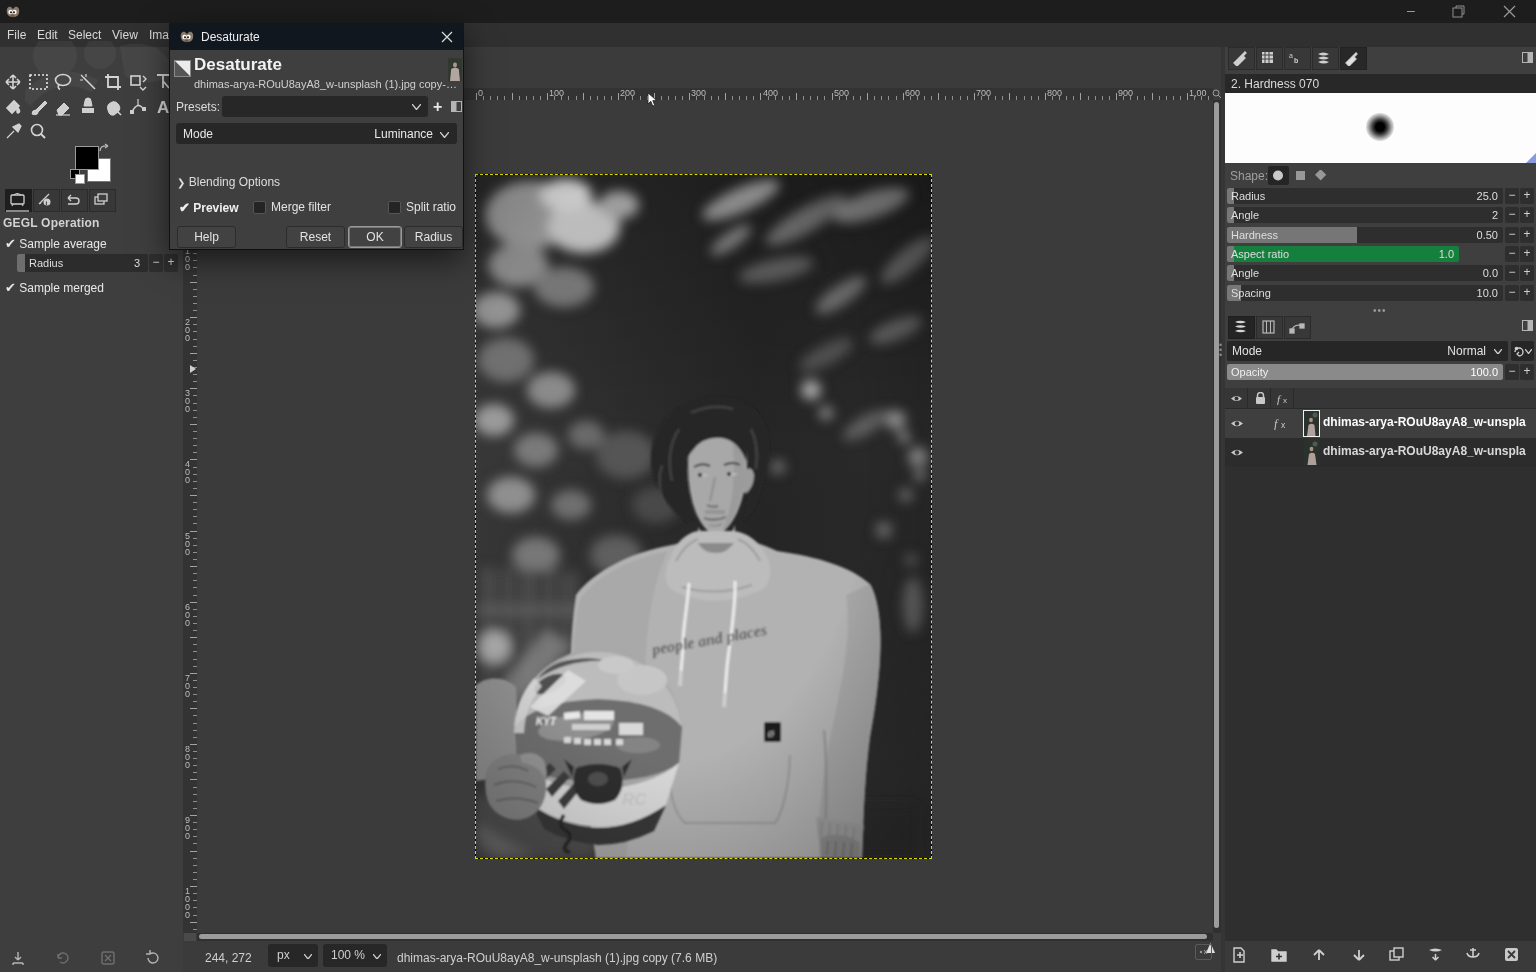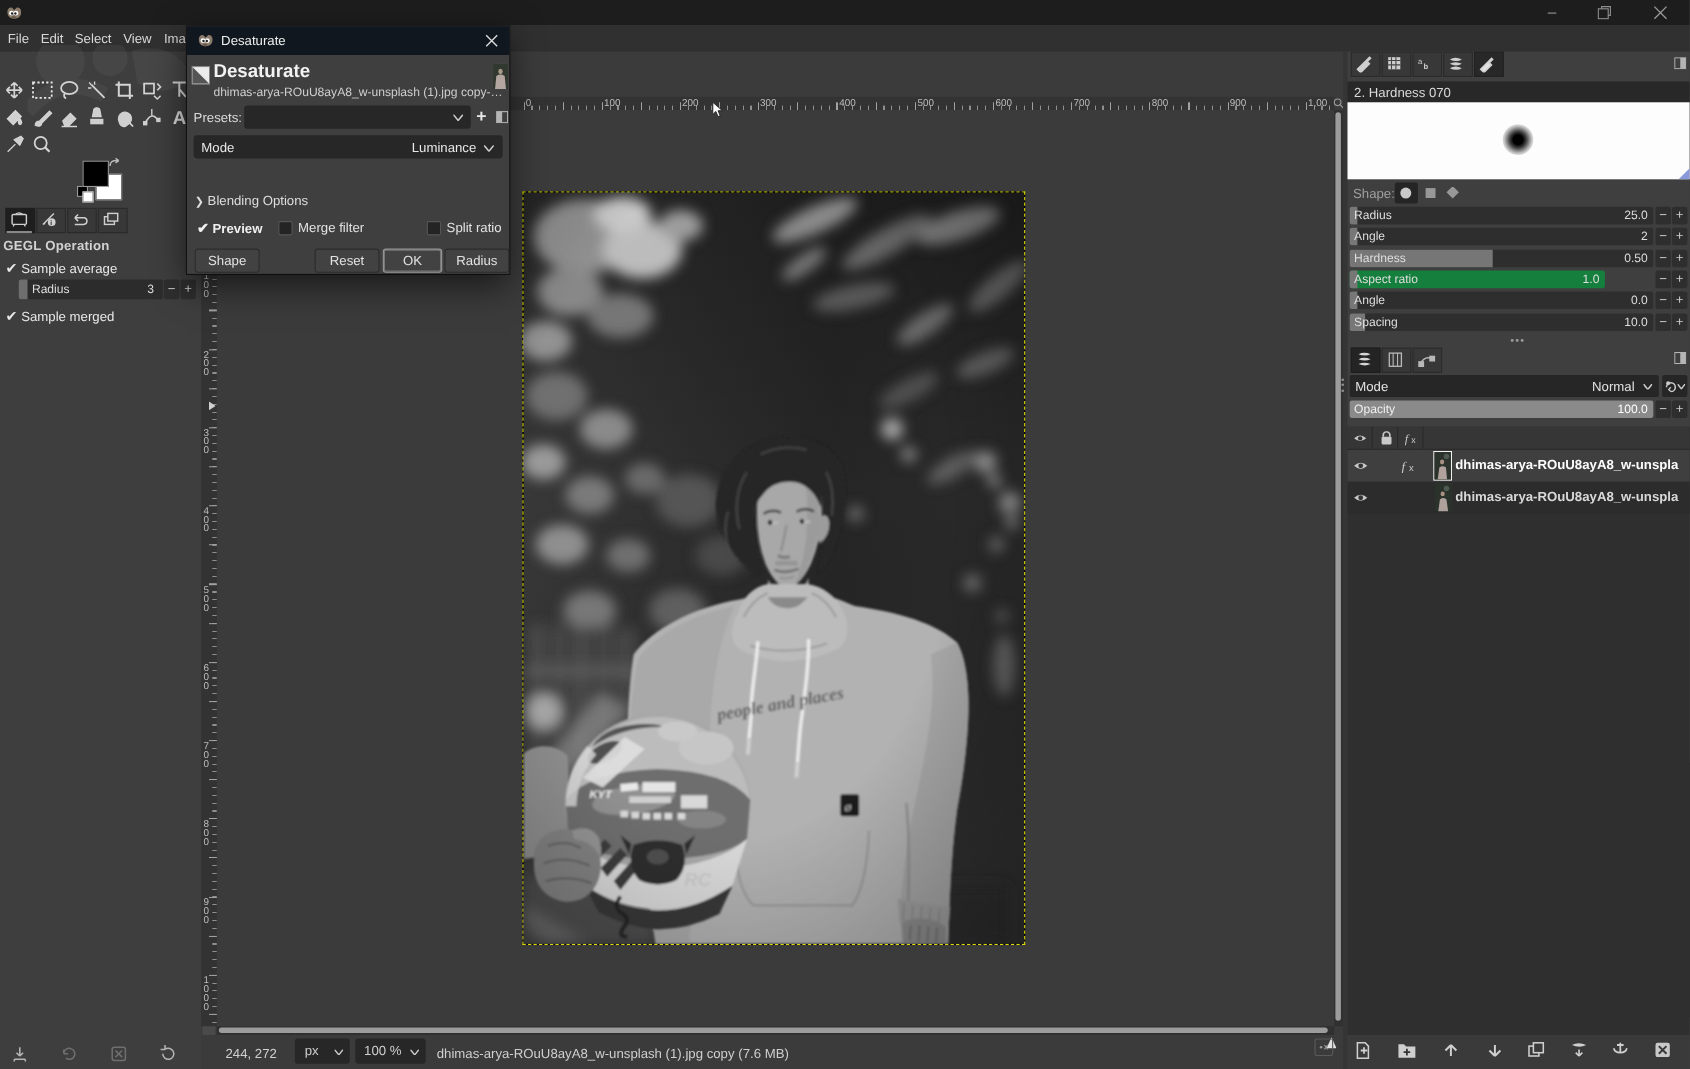--- a/index.html
+++ b/index.html
@@ -746,17 +746,17 @@
   <svg style="position:absolute;right:8px;top:9px" width="9" height="6" viewBox="0 0 9 6">
         <path d="M0,0 L4.5,5.5 L9,0" fill="none" stroke="#ccc" stroke-width="1.4"></path>
       </svg>
  </div>
  <div class="abs" style="left:7px;top:151px;color:#dedede;font-size:12px"><span style="font-size:10px">❯</span> Blending Options</div>
  <div class="abs" style="left:9px;top:176px;color:#f0f0f0;font-size:12px;font-weight:bold"><span style="font-size:13px">✔</span> Preview</div>
  <div class="abs" style="left:83px;top:177px;width:11px;height:11px;background:#242424;border:1px solid #555;border-radius:2px"></div>
  <div class="abs" style="left:101px;top:176px;color:#e2e2e2;font-size:12px">Merge filter</div>
  <div class="abs" style="left:218px;top:177px;width:11px;height:11px;background:#242424;border:1px solid #555;border-radius:2px"></div>
  <div class="abs" style="left:236px;top:176px;color:#e2e2e2;font-size:12px">Split ratio</div>
- <div class="dlgbtn" style="left:7px;top:202px;width:57px">Shape</div>
+ <div class="dlgbtn" style="left:7px;top:202px;width:57px">Help</div>
  <div class="dlgbtn" style="left:116px;top:202px;width:57px">Reset</div>
  <div class="dlgbtn" style="left:178px;top:202px;width:52px;border-color:#9a9a9a;box-shadow:0 0 0 1px #777 inset">OK</div>
  <div class="dlgbtn" style="left:234px;top:202px;width:57px">Radius</div>
 </div>
 
 </body></html>

